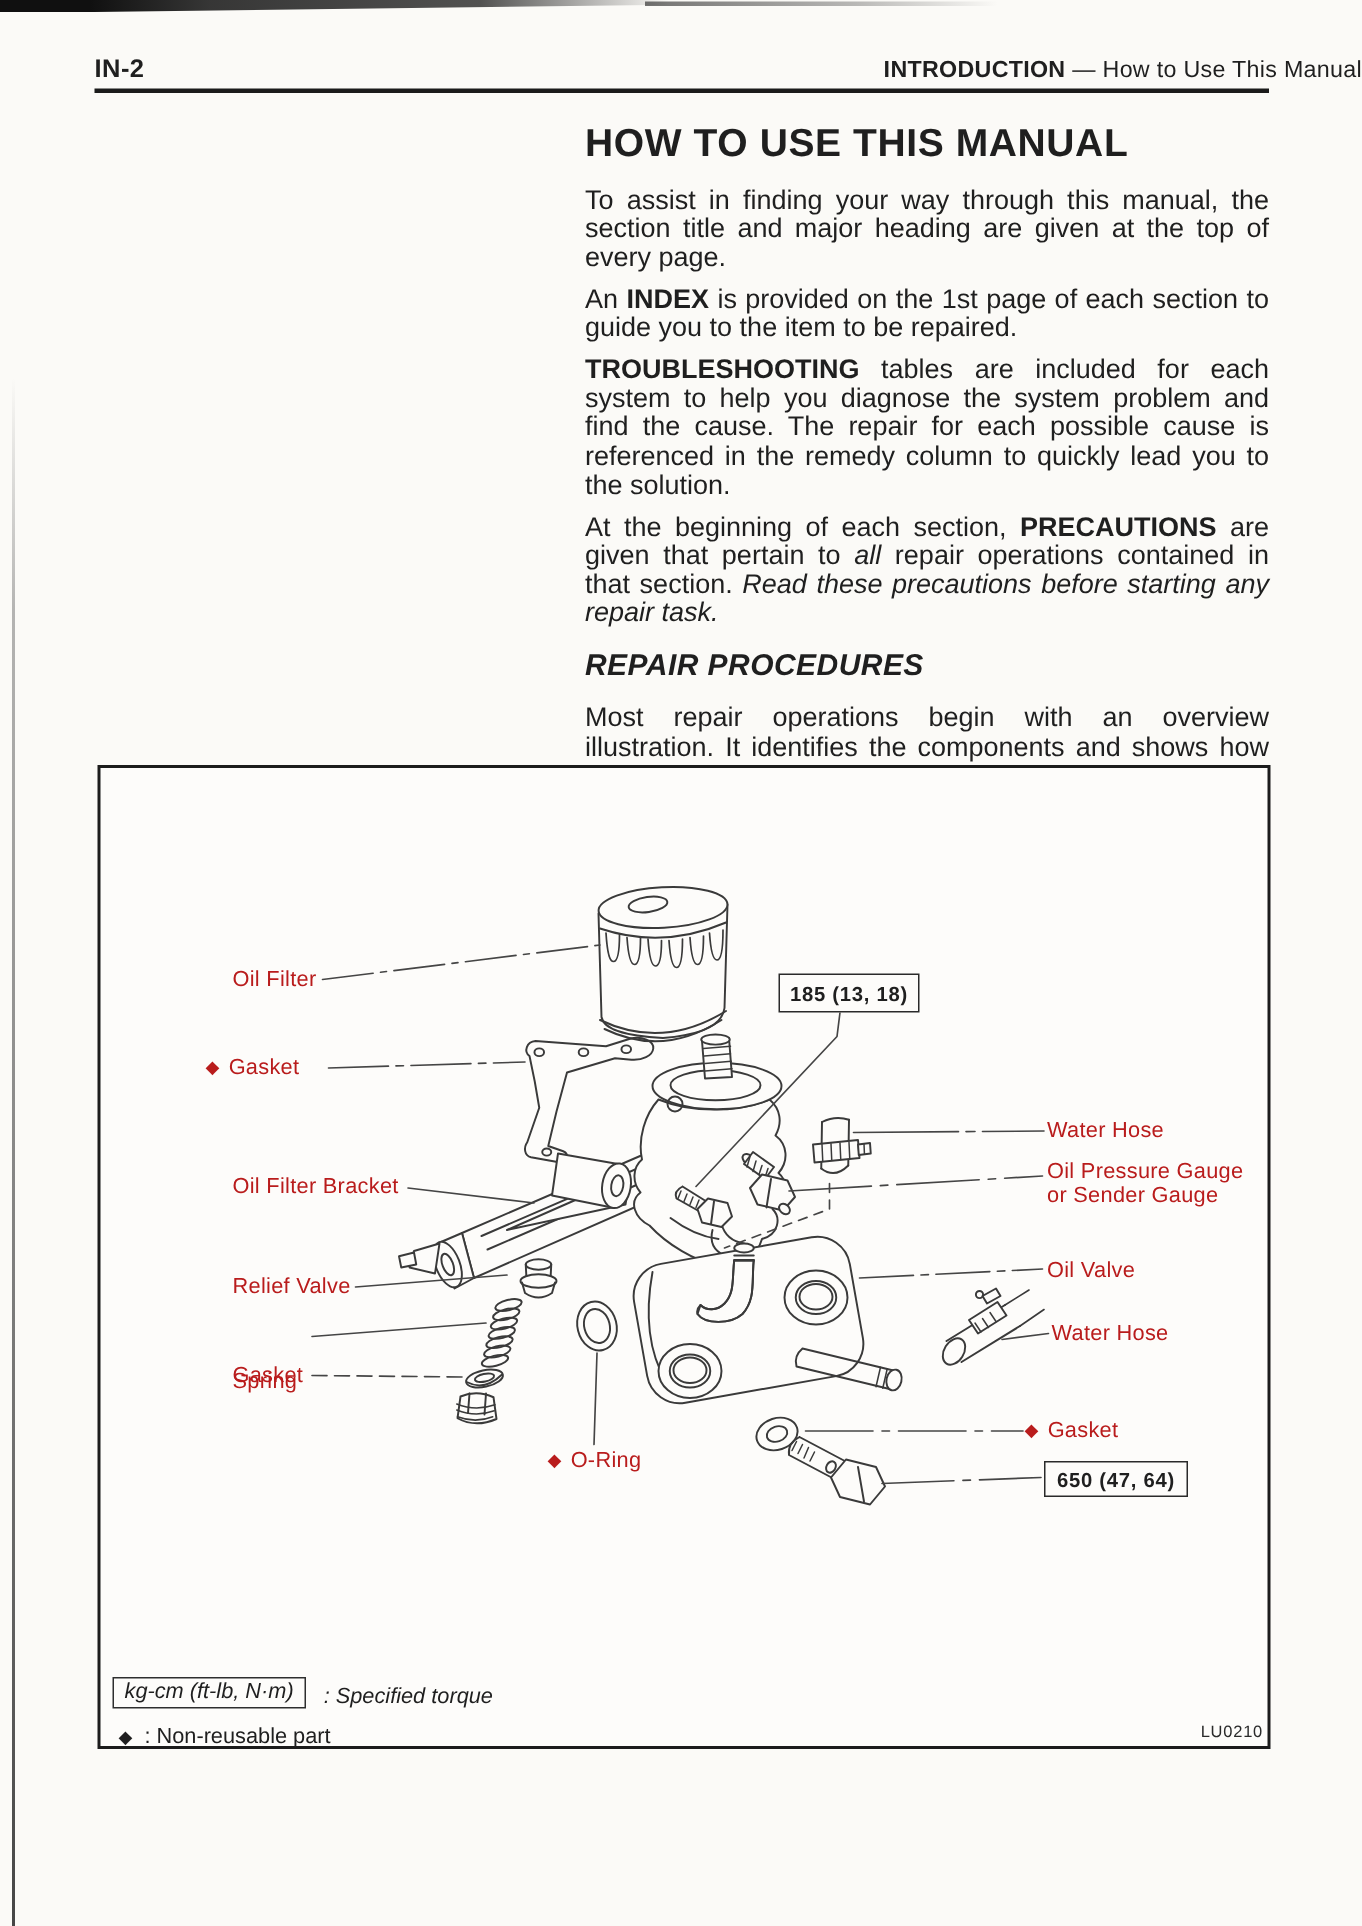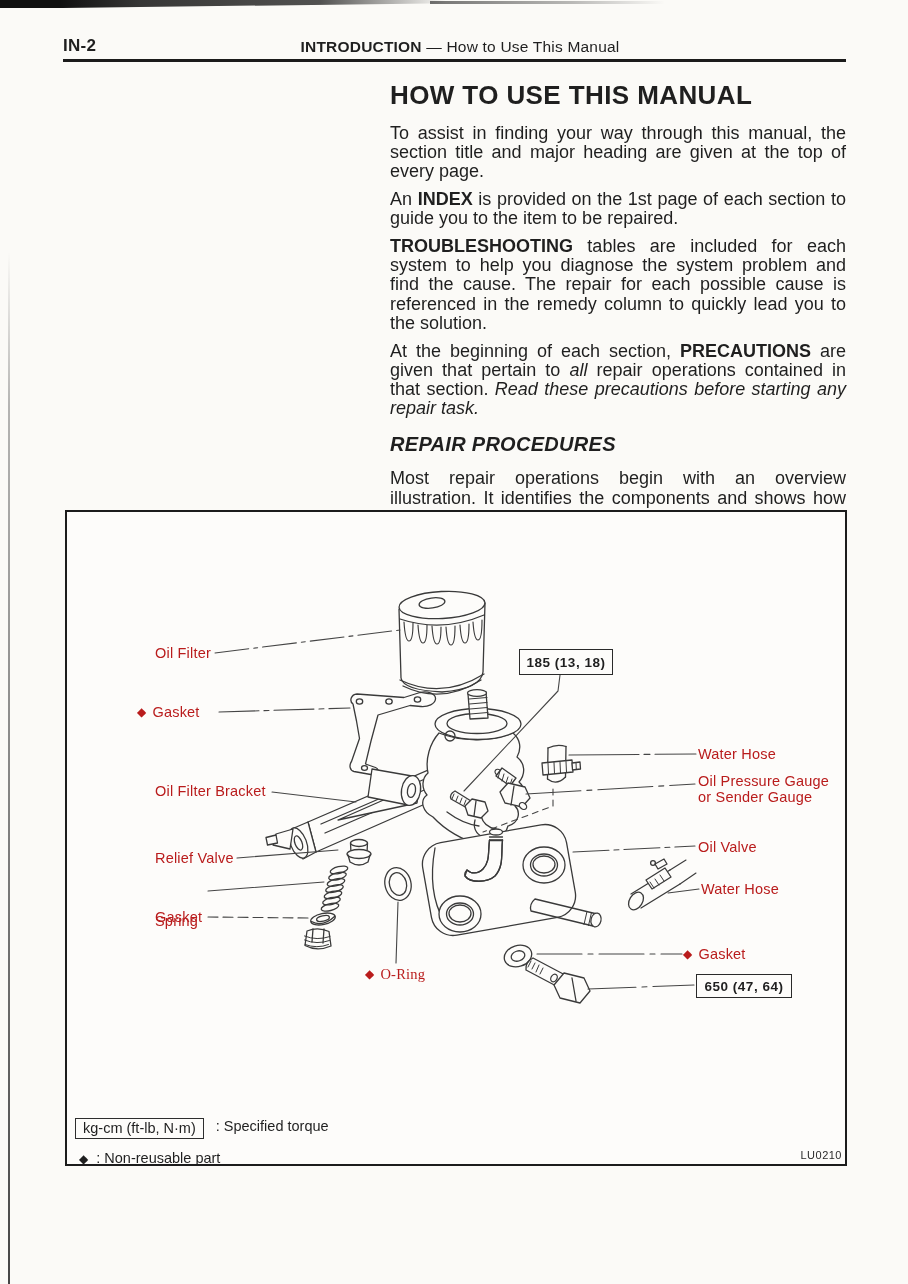--- a/index.html
+++ b/index.html
@@ -13,38 +13,38 @@
   
   .scan-streak-a{position:absolute;left:0;top:0;width:450px;height:8px;
     background:linear-gradient(90deg,#101010 0,#101010 60px,rgba(20,20,20,.85) 140px,rgba(25,25,25,.75) 320px,rgba(30,30,30,0) 446px);
     clip-path:polygon(0 0,100% 0,100% 40%,14% 100%,0 100%);}
   .scan-streak-b{position:absolute;left:430px;top:1px;width:235px;height:3px;
     background:linear-gradient(90deg,rgba(40,40,40,.65),rgba(60,60,60,.35) 60%,rgba(80,80,80,0));}
   .scan-fold{position:absolute;left:8px;top:252px;width:2px;height:1032px;
     background:linear-gradient(180deg,rgba(120,120,120,0),rgba(110,110,110,.5) 15%,rgba(80,80,80,.75) 60%,rgba(50,50,50,.9));}
   
   .hdr-num{position:absolute;left:63px;top:36px;font-size:17px;font-weight:bold;letter-spacing:.3px;}
-  .hdr-title{position:absolute;left:0;right:0;top:38px;text-align:center;font-size:15.5px;letter-spacing:.2px;padding-left:12px;}
+  .hdr-title{position:absolute;left:0;right:0;top:38px;text-align:right;font-size:15.5px;letter-spacing:.2px;padding-left:12px;}
   .hdr-rule{position:absolute;left:63px;top:59px;width:783px;height:3px;background:#1b1b1b;}
   
   .col{position:absolute;left:390px;top:80px;width:456px;}
   .col h1{font-size:26px;margin:0 0 13px 0;letter-spacing:.4px;}
   .col h2{font-size:20px;margin:15px 0 13px 0;letter-spacing:.3px;font-style:italic;}
   .col p{font-size:18px;line-height:19.2px;margin:0 0 8.5px 0;text-align:justify;}
   .col p.example{margin-top:24px;text-align:left;}
   
   .figure-box{position:absolute;left:65px;top:510px;width:778px;height:652px;
     border:2px solid #1c1c1c;background:#fdfcfa;}
   .figure-box svg{position:absolute;left:0;top:0;}
   .fig-label{position:absolute;font-size:14.5px;white-space:nowrap;color:#b91c1c;letter-spacing:.2px;}
   .fig-label .dia{font-size:12px;margin-right:6px;position:relative;top:-1px;}
   .torque-box{position:absolute;border:1.5px solid #2a2a2a;background:#fdfcfa;
     font-size:13.5px;font-weight:bold;text-align:right;letter-spacing:.5px;
     display:flex;align-items:center;justify-content:center;}
-  .legend-row1{position:absolute;left:8px;top:606px;font-size:14.5px;display:flex;align-items:flex-start;}
+  .legend-row1{position:absolute;left:8px;top:606px;font-size:14.5px;display:flex;align-items:flex-end;font-style:italic;}
   .legend-kg-box{border:1.5px solid #2e2e2e;padding:1px 7px 2px 7px;margin-right:12px;}
   .legend-row2{position:absolute;left:12px;top:638px;font-size:14.5px;}
   .legend-row2 .dia{font-size:12px;margin-right:4px;}
   .fig-code{position:absolute;right:3px;bottom:3px;font-size:11px;color:#2a2a2a;letter-spacing:.5px;}
 </style>
 </head>
 <body>
 
 <div class="page">
 
@@ -236,21 +236,21 @@
         </g>
       </g>
     </svg>
 
     <div class="fig-label" style="left:88px;top:133px;"><span>Oil Filter</span></div>
     <div class="fig-label" style="left:70px;top:192px;"><span class="dia">◆</span><span>Gasket</span></div>
     <div class="fig-label" style="left:88px;top:271px;"><span>Oil Filter Bracket</span></div>
     <div class="fig-label" style="left:88px;top:338px;"><span>Relief Valve</span></div>
     <div class="fig-label" style="left:88px;top:371px;margin-top:30px;"><span>Spring</span></div>
     <div class="fig-label" style="left:88px;top:397px;"><span>Gasket</span></div>
-    <div class="fig-label" style="left:298px;top:454px;font-family:Liberation Serif, serif;"><span class="dia">◆</span><span>O-Ring</span></div>
+    <div class="fig-label" style="left:298px;top:454px;"><span class="dia">◆</span><span>O-Ring</span></div>
     <div class="fig-label" style="left:631px;top:234px;"><span>Water Hose</span></div>
     <div class="fig-label" style="left:631px;top:261px;">
       <div>Oil Pressure Gauge</div>
       <div>or Sender Gauge</div>
     </div>
     <div class="fig-label" style="left:631px;top:327px;"><span>Oil Valve</span></div>
     <div class="fig-label" style="left:634px;top:369px;"><span>Water Hose</span></div>
     <div class="fig-label" style="left:616px;top:434px;"><span class="dia">◆</span><span>Gasket</span></div>
 
     <div class="torque-box" style="left:452px;top:137px;width:92px;height:24px;">185 (13, 18)</div>

